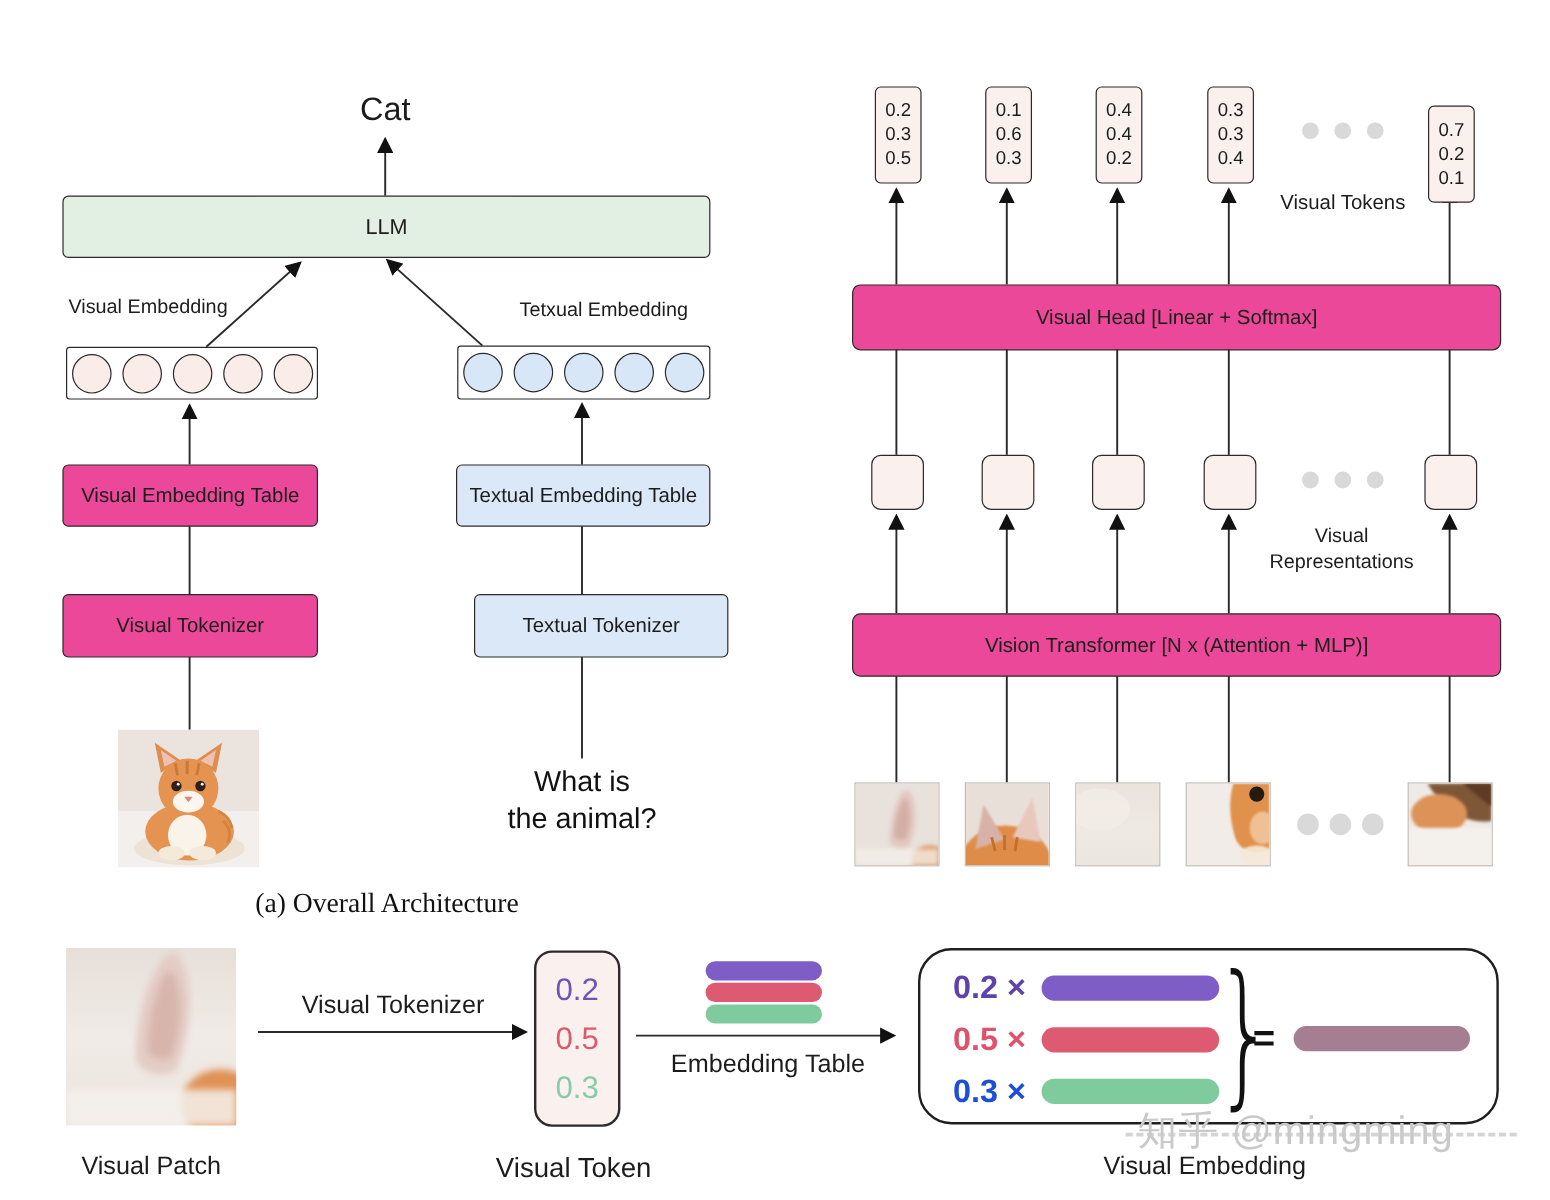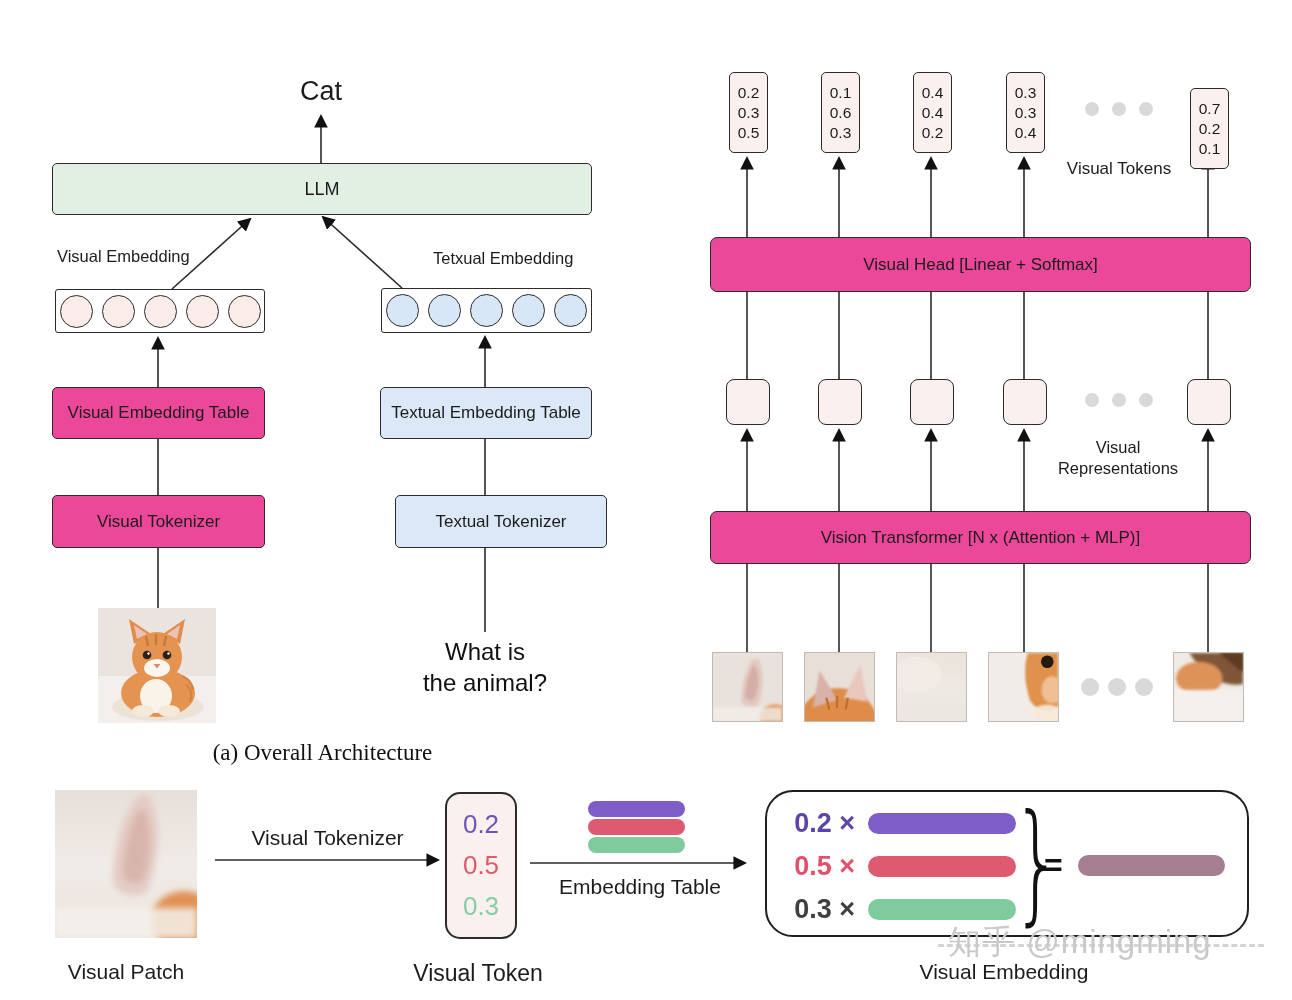--- a/index.html
+++ b/index.html
@@ -43,21 +43,21 @@
   .bar.purple{background:#7e5ec6;}
   .bar.red{background:#dd5a71;}
   .bar.green{background:#7fcb9e;}
   .bigbox{position:absolute;z-index:2;left:765px;top:790px;width:480px;height:143px;
        background:#fff;border:2px solid #1f1f1f;border-radius:28px;}
   .w-row{position:absolute;left:14px;display:flex;align-items:center;}
   .w-row .coeff{width:74px;text-align:right;font-size:27px;font-weight:600;}
   .w-row .bar{width:148px;height:21px;margin-left:13px;border-radius:11px;}
   .coeff.purple{color:#5f43ad;}
   .coeff.red{color:#e0516b;}
-  .coeff.green{color:#404040;}
+  .coeff.green{color:#1d4ed8;}
   .brace{position:absolute;z-index:2;left:1003px;top:797px;width:48px;height:130px;
        font-family:"DejaVu Sans",sans-serif;font-size:128px;line-height:130px;color:#111;
        transform:scale(0.62,1.02);font-weight:300;}
   .equals{position:absolute;z-index:2;left:1044px;top:847px;font-size:32px;font-weight:600;color:#111;}
   .resultbar{position:absolute;z-index:2;left:1078px;top:855px;width:147px;height:21px;
        border-radius:11px;background:#a57f91;}
   .watermark{position:absolute;z-index:3;left:948px;top:920px;width:330px;
        font-size:33px;color:#c9c9c9;letter-spacing:1px;white-space:nowrap;}
   .wm-dash{position:absolute;z-index:2;left:938px;top:944px;width:326px;
        border-top:3px dashed #d4d4d4;}

